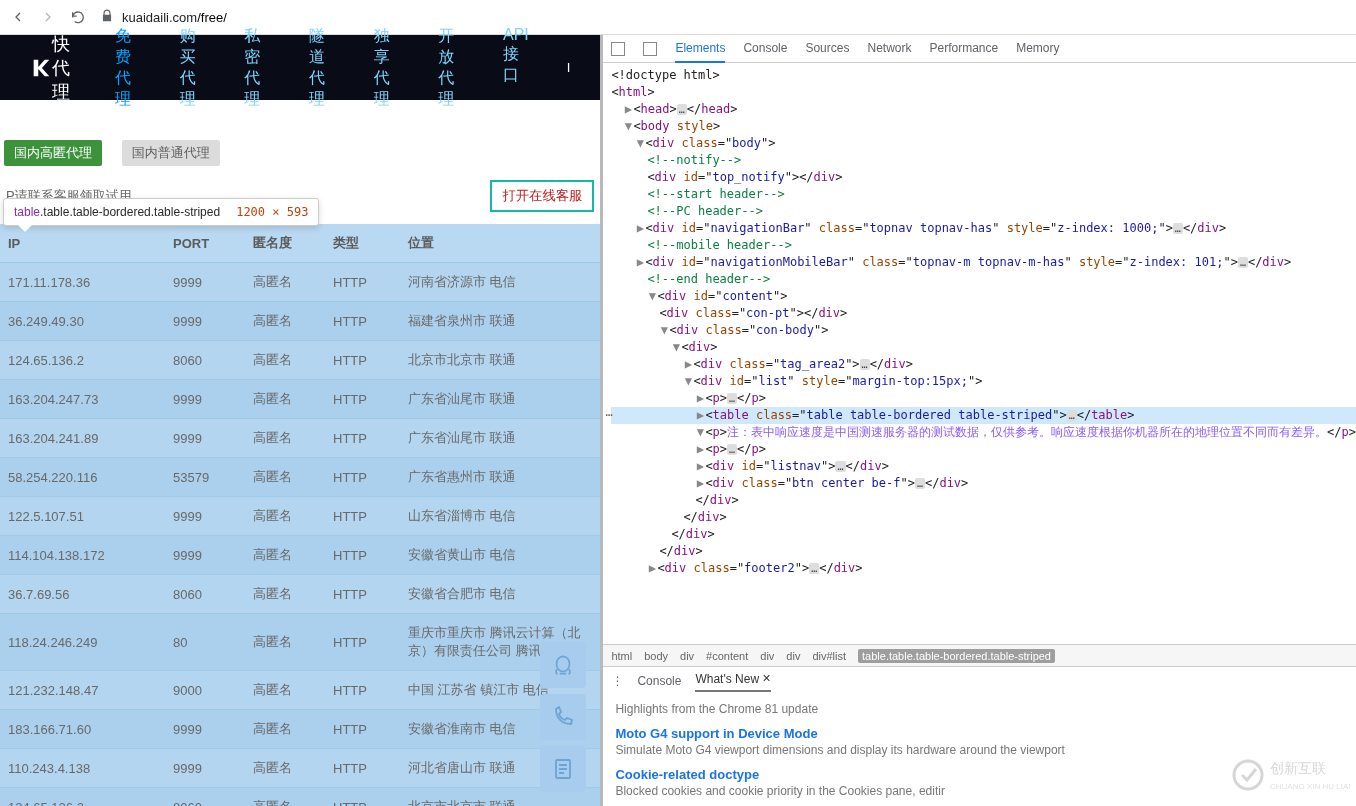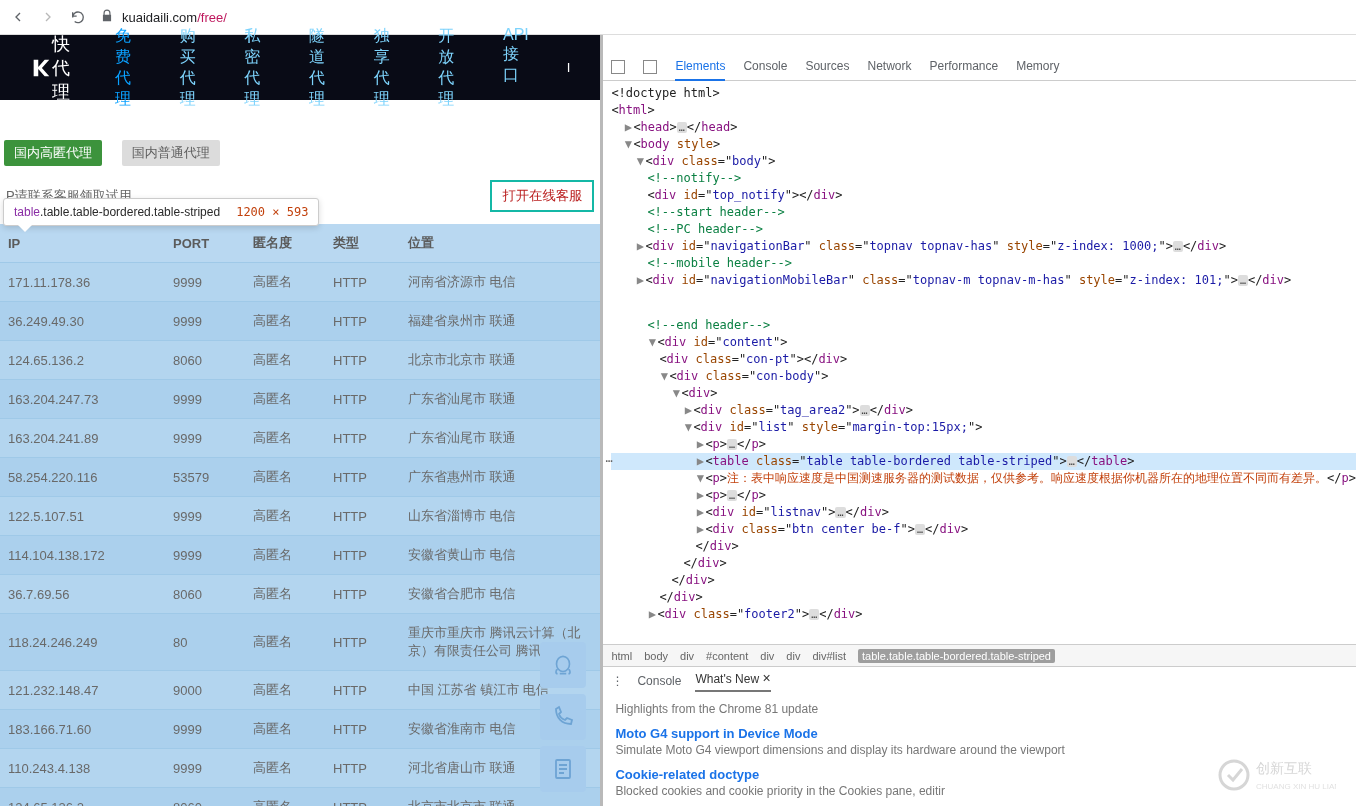--- a/index.html
+++ b/index.html
@@ -2,21 +2,21 @@
 <html><head>
 <meta charset="utf-8">
 <style>
 * { margin:0; padding:0; box-sizing:border-box; }
 body { font-family:-apple-system,BlinkMacSystemFont,"Segoe UI",Arial,sans-serif; font-size:13px; color:#333; background:#fff; overflow:hidden;}
 .browser-bar { height:35px; display:flex; align-items:center; padding:0 10px; background:#fff; border-bottom:1px solid #ddd; gap:14px;}
 .nav-icon { width:16px; height:16px; display:flex; align-items:center; justify-content:center; color:#5f6368; cursor:pointer;}
 .url-box { display:flex; align-items:center; gap:8px; color:#202124;}
 .lock { color:#5f6368;}
 .url-text { color:#202124;}
-.url-path { color:#be185d;}
+.url-path { color:#000000;}
 .layout { display:flex; height:771px;}
 .left-pane { width:828px; position:relative; background:#fff;}
 .site-nav { height:65px; background:#090b16; display:flex; align-items:center; padding:0 30px; color:#fff; gap:38px;}
 .logo { display:flex; align-items:center; gap:0; font-size:18px; font-weight:500;}
 .logo-icon { width:22px; height:22px;}
 .nav-item { color:#7dd3fc; font-size:16px; cursor:pointer;}
 .nav-item.active { color:#0aa1ff;}
 .content-area { padding:0;}
 .tag-row { padding:40px 0 0 4px;}
 .tag { display:inline-block; padding:4px 10px; font-size:13px; margin-right:4px; border-radius:2px;}
@@ -32,47 +32,47 @@
 .proxy-table tr:nth-child(odd) td { background:#b3d5ef;}
 .col-ip{width:165px;} .col-port{width:80px;} .col-anon{width:80px;} .col-type{width:75px;}
 .tooltip { position:absolute; top:163px; left:3px; background:#fff; border:1px solid #ccc; border-radius:3px; padding:6px 10px; box-shadow:0 2px 6px rgba(0,0,0,.15); font-size:12px; display:flex; gap:16px; align-items:center; z-index:10;}
 .tooltip::after{content:"";position:absolute;bottom:-7px;left:14px;border:7px solid transparent;border-top-color:#fff;border-bottom:none;}
 .tt-sel { color:#8a2da5;}
 .tt-sel .cls { color:#2a2a2a;}
 .tt-dim { color:#c2410c; font-family:Menlo,monospace;}
 .float-icons { position:absolute; right:14px; bottom:14px; display:flex; flex-direction:column; gap:6px;}
 .float-btn { width:46px; height:46px; background:#a7cced; border-radius:4px; display:flex; align-items:center; justify-content:center; color:#76a8d8;}
 .right-pane { flex:1; border-left:3px solid #b9b9b9; display:flex; flex-direction:column; background:#fff;}
-.dev-tabs { height:28px; border-bottom:1px solid #ccc; display:flex; align-items:center; padding:0 8px; gap:18px; color:#5f6368; font-size:12px;margin-top:18px;}
+.dev-tabs { height:28px; border-bottom:1px solid #ccc; display:flex; align-items:center; padding:0 8px; gap:18px; color:#5f6368; font-size:12px;}
 .dev-tab { cursor:pointer; padding:6px 0;}
 .dev-tab.active { color:#1a73e8; border-bottom:2px solid #1a73e8; margin-bottom:-1px;}
 .dev-tool-icon{width:14px;height:14px;border:1px solid #888;}
 .dom-tree { flex:1; overflow:auto; font-family:Menlo,Consolas,monospace; font-size:12px; line-height:17px; padding:4px 0 4px 8px; color:#222;}
 .dl { white-space:nowrap;}
 .tw { display:inline-block; width:10px; color:#888; text-align:center;}
 .tag-b { color:#881280;}
 .attr-n { color:#994500;}
 .attr-v { color:#1a1aa6;}
 .cmt { color:#0b8043;}
-.txt { color:#c2410c;}
+.txt { color:#8b5cf6;}
 .hl { background:#cfe8fc;}
 .ellips { background:#ddd; color:#444; padding:0 2px; border-radius:2px; font-size:10px;}
 .dots-gutter{position:relative;}
 .dots-gutter::before{content:"⋯";position:absolute;left:-6px;color:#666;}
 .crumb { height:22px; border-top:1px solid #ccc; display:flex; align-items:center; gap:12px; padding:0 8px; font-size:11px; color:#666; background:#f6f6f6;}
 .crumb span{cursor:pointer;}
 .crumb .sel{background:#9e9e9e;color:#fff;padding:1px 4px;border-radius:2px;}
 .drawer-tabs{height:28px;border-top:1px solid #ccc;display:flex;align-items:center;gap:14px;padding:0 8px;font-size:12px;color:#5f6368;}
 .drawer-tabs .sel{border-bottom:2px solid #777;color:#333;padding-bottom:4px;}
 .drawer-tabs .close{font-size:14px;cursor:pointer;}
 .drawer-body{padding:8px 12px;font-size:12px;color:#444;overflow:hidden;}
 .drawer-body h4{color:#333;font-size:13px;margin:10px 0 2px;}
 .drawer-body .hint{color:#777;}
 .drawer-body a{color:#1a73e8;text-decoration:none;}
-.watermark{position:absolute;right:20px;bottom:6px;opacity:.6;}
+.watermark{position:absolute;right:6px;bottom:6px;opacity:.6;}
 .watermark svg{width:120px;height:44px;}
 </style>
 </head>
 <body>
 
 <div class="browser-bar">
   <div class="nav-icon">
       <svg viewBox="0 0 24 24" width="18" height="18" fill="none" stroke="#5f6368" stroke-width="2">
         <path d="M15 6l-6 6 6 6"></path>
       </svg>
@@ -285,21 +285,21 @@
 <div class="dl" style="padding-left:12px;"><span class="tw">▶</span>&lt;<span class="tag-b">head</span>&gt;<span class="ellips">…</span>&lt;/<span class="tag-b">head</span>&gt;</div>
 <div class="dl" style="padding-left:12px;"><span class="tw">▼</span>&lt;<span class="tag-b">body</span>&nbsp;<span class="attr-n">style</span>&gt;</div>
 <div class="dl" style="padding-left:24px;"><span class="tw">▼</span>&lt;<span class="tag-b">div</span> <span class="attr-n">class</span>="<span class="attr-v">body</span>"&gt;</div>
 <div class="dl" style="padding-left:36px;"><span class="cmt">&lt;!--notify--&gt;</span></div>
 <div class="dl" style="padding-left:36px;">&lt;<span class="tag-b">div</span> <span class="attr-n">id</span>="<span class="attr-v">top_notify</span>"&gt;&lt;/<span class="tag-b">div</span>&gt;</div>
 <div class="dl" style="padding-left:36px;"><span class="cmt">&lt;!--start header--&gt;</span></div>
 <div class="dl" style="padding-left:36px;"><span class="cmt">&lt;!--PC header--&gt;</span></div>
 <div class="dl" style="padding-left:24px;"><span class="tw">▶</span>&lt;<span class="tag-b">div</span> <span class="attr-n">id</span>="<span class="attr-v">navigationBar</span>" <span class="attr-n">class</span>="<span class="attr-v">topnav topnav-has</span>" <span class="attr-n">style</span>="<span class="attr-v">z-index: 1000;</span>"&gt;<span class="ellips">…</span>&lt;/<span class="tag-b">div</span>&gt;</div>
 <div class="dl" style="padding-left:36px;"><span class="cmt">&lt;!--mobile header--&gt;</span></div>
 <div class="dl" style="padding-left:24px;"><span class="tw">▶</span>&lt;<span class="tag-b">div</span> <span class="attr-n">id</span>="<span class="attr-v">navigationMobileBar</span>" <span class="attr-n">class</span>="<span class="attr-v">topnav-m topnav-m-has</span>" <span class="attr-n">style</span>="<span class="attr-v">z-index: 101;</span>"&gt;<span class="ellips">…</span>&lt;/<span class="tag-b">div</span>&gt;</div>
-<div class="dl" style="padding-left:36px;margin-top:28px;"><span class="cmt">&lt;!--end header--&gt;</span></div>
+<div class="dl" style="padding-left:36px;"><span class="cmt">&lt;!--end header--&gt;</span></div>
 <div class="dl" style="padding-left:36px;"><span class="tw">▼</span>&lt;<span class="tag-b">div</span> <span class="attr-n">id</span>="<span class="attr-v">content</span>"&gt;</div>
 <div class="dl" style="padding-left:48px;">&lt;<span class="tag-b">div</span> <span class="attr-n">class</span>="<span class="attr-v">con-pt</span>"&gt;&lt;/<span class="tag-b">div</span>&gt;</div>
 <div class="dl" style="padding-left:48px;"><span class="tw">▼</span>&lt;<span class="tag-b">div</span> <span class="attr-n">class</span>="<span class="attr-v">con-body</span>"&gt;</div>
 <div class="dl" style="padding-left:60px;"><span class="tw">▼</span>&lt;<span class="tag-b">div</span>&gt;</div>
 <div class="dl" style="padding-left:72px;"><span class="tw">▶</span>&lt;<span class="tag-b">div</span> <span class="attr-n">class</span>="<span class="attr-v">tag_area2</span>"&gt;<span class="ellips">…</span>&lt;/<span class="tag-b">div</span>&gt;</div>
 <div class="dl" style="padding-left:72px;"><span class="tw">▼</span>&lt;<span class="tag-b">div</span> <span class="attr-n">id</span>="<span class="attr-v">list</span>" <span class="attr-n">style</span>="<span class="attr-v">margin-top:15px;</span>"&gt;</div>
 <div class="dl" style="padding-left:84px;"><span class="tw">▶</span>&lt;<span class="tag-b">p</span>&gt;<span class="ellips">…</span>&lt;/<span class="tag-b">p</span>&gt;</div>
 <div class="dl hl dots-gutter" style="padding-left:84px;"><span class="tw">▶</span>&lt;<span class="tag-b">table</span> <span class="attr-n">class</span>="<span class="attr-v">table table-bordered table-striped</span>"&gt;<span class="ellips">…</span>&lt;/<span class="tag-b">table</span>&gt;</div>
 <div class="dl" style="padding-left:84px;"><span class="tw">▼</span>&lt;<span class="tag-b">p</span>&gt;<span class="txt">注：表中响应速度是中国测速服务器的测试数据，仅供参考。响应速度根据你机器所在的地理位置不同而有差异。</span>&lt;/<span class="tag-b">p</span>&gt;</div>
 <div class="dl" style="padding-left:84px;"><span class="tw">▶</span>&lt;<span class="tag-b">p</span>&gt;<span class="ellips">…</span>&lt;/<span class="tag-b">p</span>&gt;</div>

